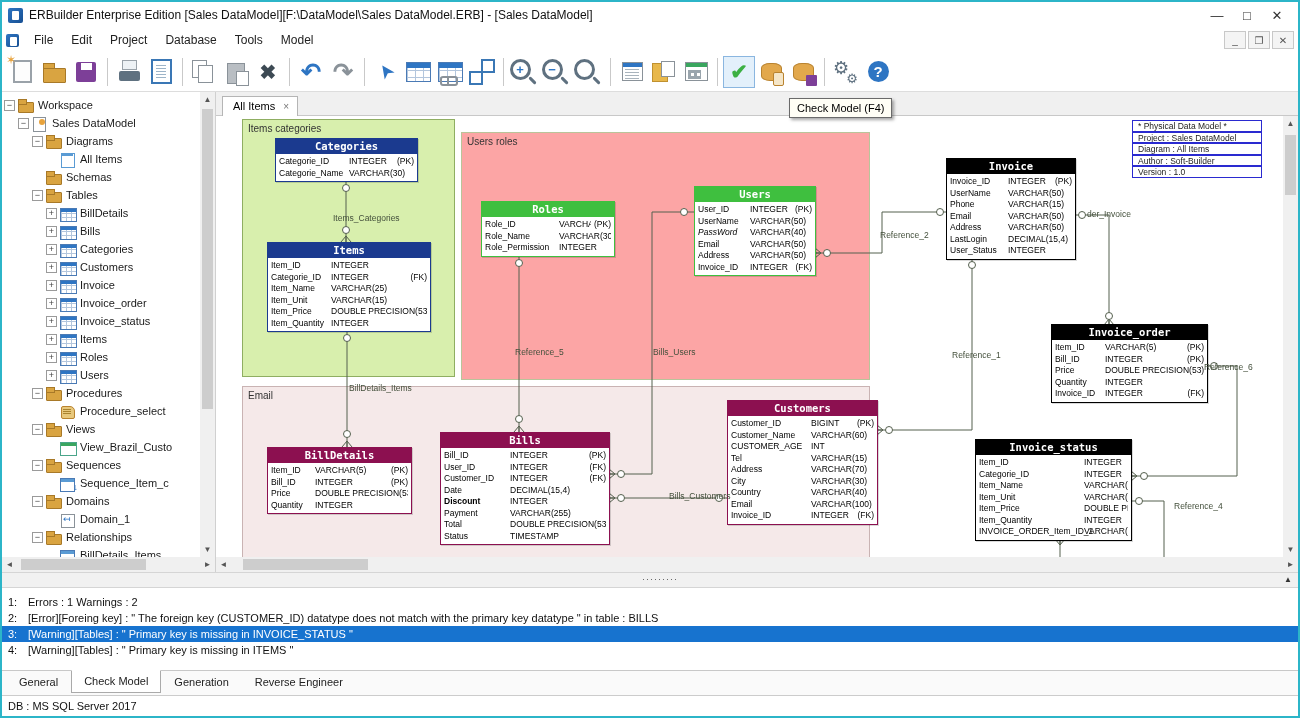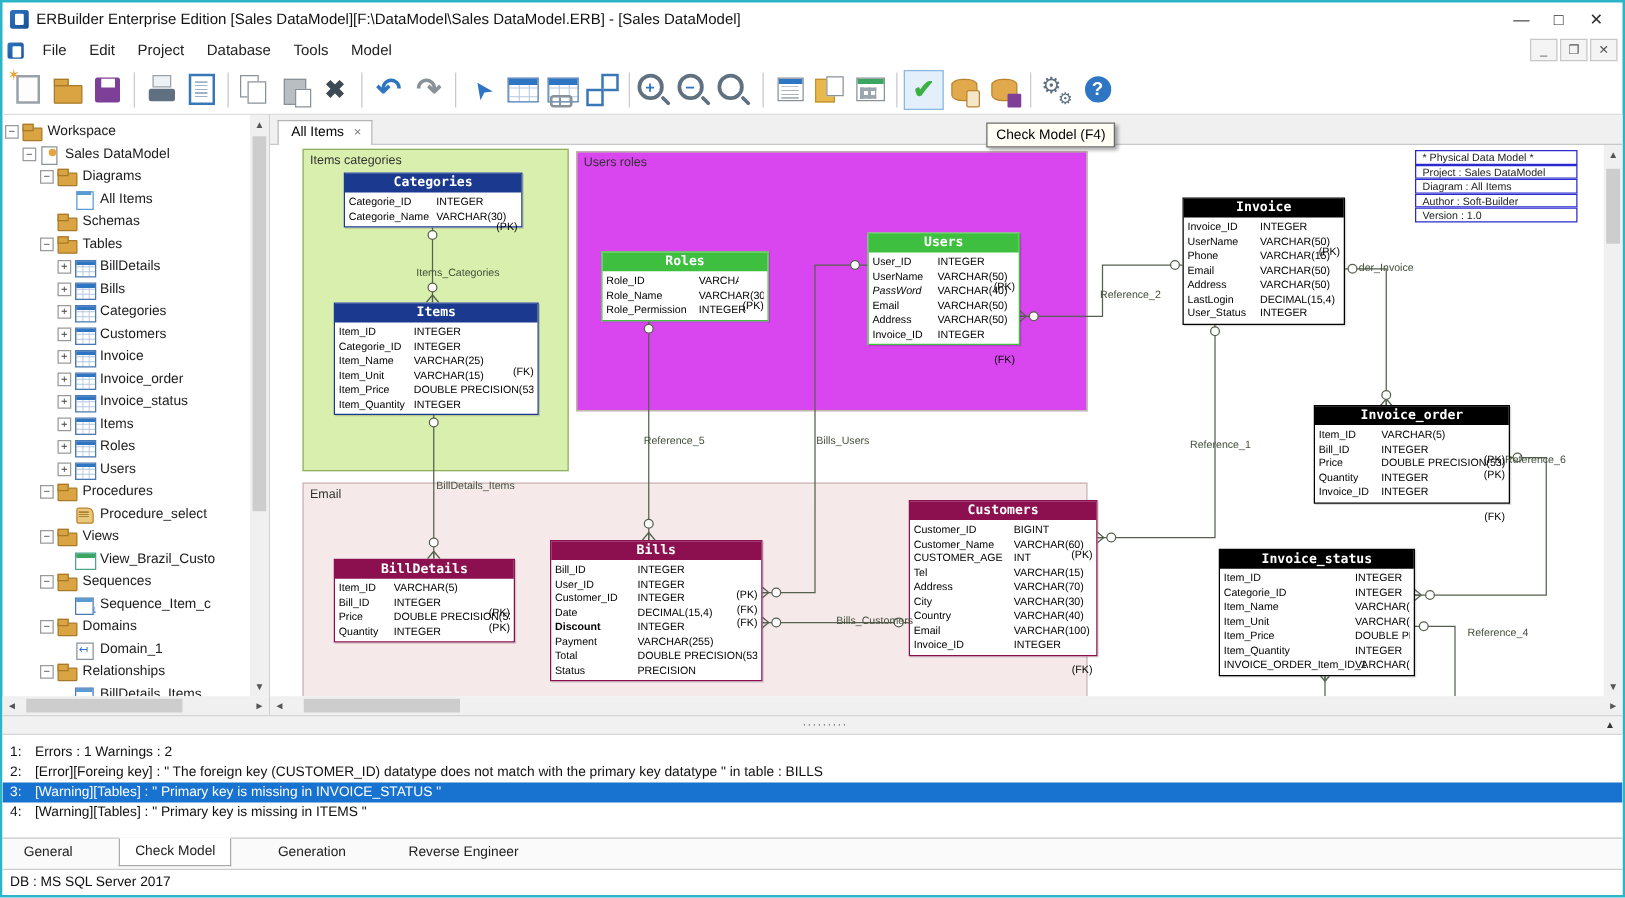--- a/index.html
+++ b/index.html
@@ -100,34 +100,34 @@
 .canvas-row { flex:1; display:flex; min-height:0; }
 .canvas { flex:1; position:relative; background:#fff; overflow:hidden; }
 .region { position:absolute; border:1px solid #b2b2a2; }
 .region-label { font-size:10px; color:#333; padding:3px 0 0 5px; }
 .dtable { position:absolute; border:1.5px solid; background:#fff; box-shadow:1px 1px 0 rgba(0,0,0,.15); font-size:8.5px; }
 .dtable-header { color:#fff; font-family:"DejaVu Sans Mono", monospace; font-weight:bold; font-size:10.5px; text-align:center; height:15px; line-height:15px; }
 .dtable-body { padding:2px 3px; }
 .f-row { display:flex; height:11.5px; line-height:11.5px; white-space:nowrap; }
 .f-name { margin-right:4px; flex:0 0 auto; }
 .f-type { flex:1 1 auto; overflow:hidden; }
-.f-key { flex:0 0 auto; padding-left:3px;margin-top:20px; }
+.f-key { flex:0 0 auto; padding-left:3px; }
 .infobox { position:absolute; font-size:8.5px; color:#222; }
 .infobox-row { border:1px solid #2a2ad0; background:#fff; height:11.5px; line-height:10.5px; padding-left:5px; margin-bottom:0px; white-space:nowrap; overflow:hidden; }
 .rel-label { position:absolute; font-size:8.5px; color:#44503c; white-space:nowrap; }
 .dsvg { position:absolute; left:0; top:0; pointer-events:none; }
 
 .splitter { height:16px; background:#f1f1f1; border-top:1px solid #d5d5d5; border-bottom:1px solid #d5d5d5; flex:0 0 auto; position:relative; font-size:9px; color:#555; }
 .splitter .dots { position:absolute; left:640px; top:1px; letter-spacing:1px; }
 .splitter .collapse { position:absolute; right:6px; top:2px; font-size:8px; color:#333; }
 .messages { height:82px; background:#fff; flex:0 0 auto; font-size:11px; color:#111; padding-top:6px; overflow:hidden; }
 .msg-row { height:16px; line-height:16px; white-space:nowrap; display:flex; }
 .msg-num { width:26px; flex:0 0 auto; padding-left:6px; }
 .msg-row.selected { background:#1773cf; color:#fff; }
-.btabs { height:25px; flex:0 0 auto; background:#fafafa; border-top:1px solid #c8c8c8; display:flex; align-items:flex-start; padding-left:4px; font-size:11px; color:#222;gap:24px; }
+.btabs { height:25px; flex:0 0 auto; background:#fafafa; border-top:1px solid #c8c8c8; display:flex; align-items:flex-start; padding-left:4px; font-size:11px; color:#222; }
 .btab { padding:4px 12px 5px; border:1px solid transparent; }
 .btab.active { background:#fff; border:1px solid #aaa; border-top:1px solid #fff; margin-top:-1px; }
 .statusbar { height:21px; flex:0 0 auto; border-top:1px solid #ccc; background:#fff; font-size:11px; color:#111; display:flex; align-items:center; padding-left:6px; }
 
 .tooltip { position:absolute; left:787px; top:96px; z-index:60; background:#fffef5; border:1px solid #6a6a6a; box-shadow:2px 2px 3px rgba(0,0,0,.35); font-size:11px; padding:3px 7px; white-space:nowrap; }
 </style>
 </head>
 <body data-name="erbuilder-window">
 
 <div class="titlebar" data-name="title-bar">
@@ -409,21 +409,21 @@
       <span class="doc-tab" data-name="tab-all-items">
         <span data-name="tab-label">All Items</span>
         <span class="close" data-name="tab-close-icon">×</span>
       </span>
     </div>
     <div class="canvas-row">
       <div class="canvas" data-name="diagram-canvas" id="canvas">
           <div class="region" data-name="subject-area-items-categories" style="left: 26px; top: 3px; width: 213px; height: 258px; background: rgb(216, 239, 173); border-color: rgb(143, 174, 98);">
             <div class="region-label" data-name="subject-area-label">Items categories</div>
           </div>
-          <div class="region" data-name="subject-area-users-roles" style="left: 245px; top: 5px; width: 409px; height: 208px; background: #d946ef; border-color: rgb(185, 196, 154);">
+          <div class="region" data-name="subject-area-users-roles" style="left: 245px; top: 16px; width: 409px; height: 248px; background: #fca5a5; border-color: rgb(185, 196, 154);">
             <div class="region-label" data-name="subject-area-label">Users roles</div>
           </div>
           <div class="region" data-name="subject-area-sales" style="left: 26px; top: 270px; width: 628px; height: 175px; background: rgb(245, 233, 233); border-color: rgb(201, 179, 179);">
             <div class="region-label" data-name="subject-area-label">Email</div>
           </div>
           <svg width="1063" height="445" class="dsvg" data-name="relationship-lines">
             <polyline points="130,65 130,126" fill="none" stroke="#55604e" stroke-width="1"></polyline>
             <polyline points="131,215 131,331" fill="none" stroke="#55604e" stroke-width="1"></polyline>
             <polyline points="303,140 303,316" fill="none" stroke="#55604e" stroke-width="1"></polyline>
             <polyline points="478,96 436,96 436,358 394,358" fill="none" stroke="#55604e" stroke-width="1"></polyline>
@@ -767,21 +767,21 @@
               <div class="f-row" data-name="table-field-row">
                 <span class="f-name" data-name="field-name" style="width: 62px;">Payment</span>
                 <span class="f-type" data-name="field-type">VARCHAR(255)</span>
               </div>
               <div class="f-row" data-name="table-field-row">
                 <span class="f-name" data-name="field-name" style="width: 62px;">Total</span>
                 <span class="f-type" data-name="field-type">DOUBLE PRECISION(53)</span>
               </div>
               <div class="f-row" data-name="table-field-row">
                 <span class="f-name" data-name="field-name" style="width: 62px;">Status</span>
-                <span class="f-type" data-name="field-type">PRECISION</span>
+                <span class="f-type" data-name="field-type">TIMESTAMP</span>
               </div>
             </div>
           </div>
           <div class="infobox" data-name="model-info-box" style="left: 916px; top: 4px; width: 130px;">
             <div class="infobox-row" data-name="model-info-line">* Physical Data Model *</div>
             <div class="infobox-row" data-name="model-info-line">Project : Sales DataModel</div>
             <div class="infobox-row" data-name="model-info-line">Diagram : All Items</div>
             <div class="infobox-row" data-name="model-info-line">Author : Soft-Builder</div>
             <div class="infobox-row" data-name="model-info-line">Version : 1.0</div>
           </div>

